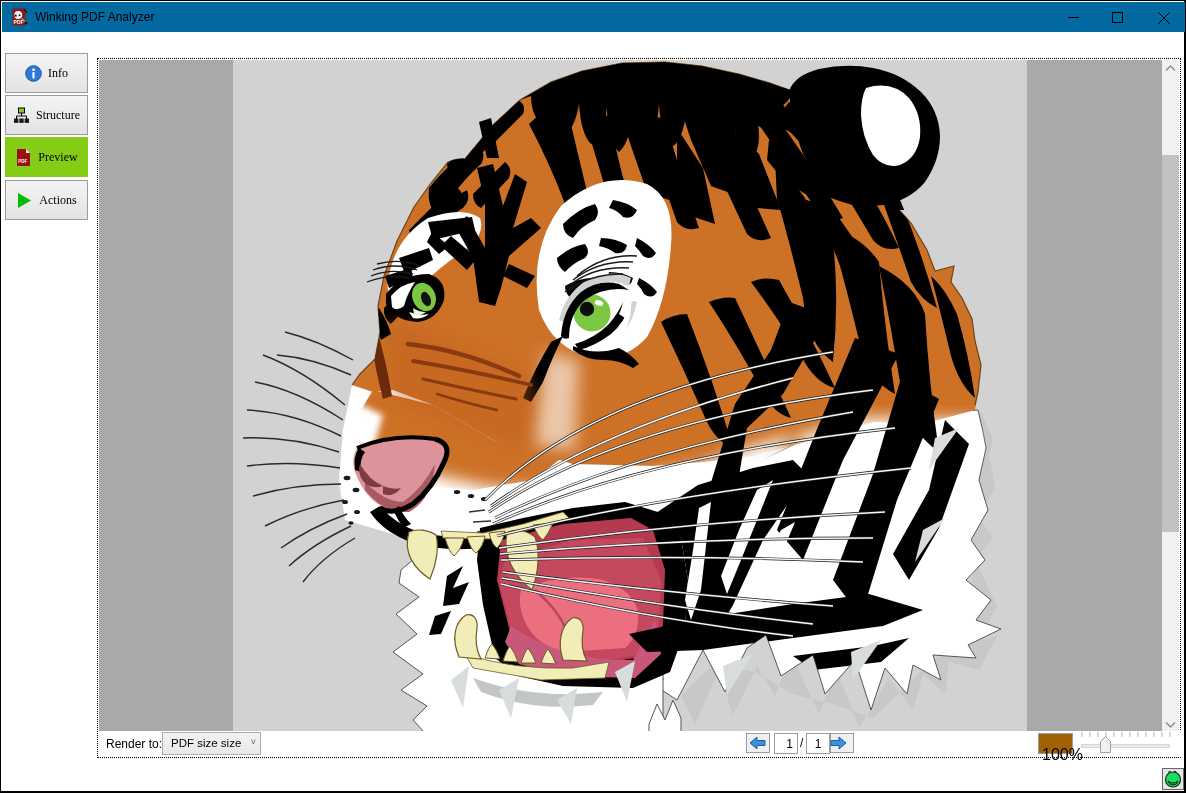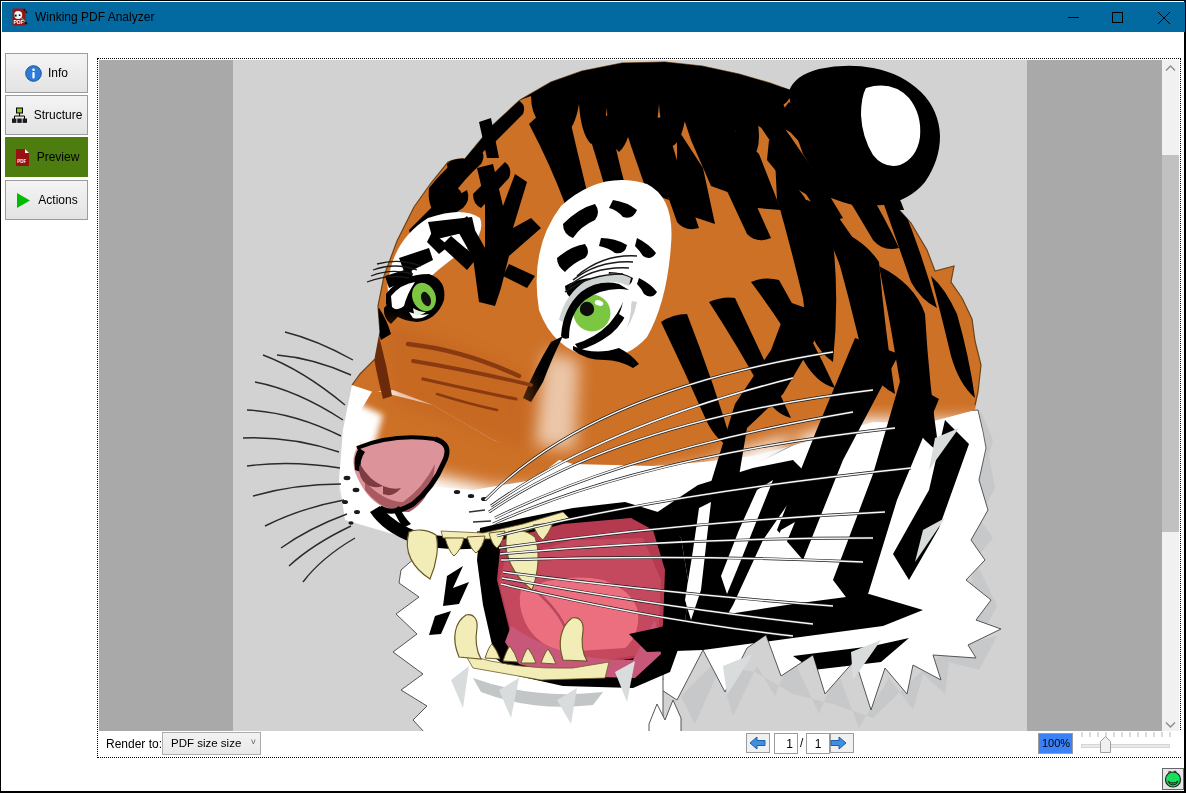--- a/index.html
+++ b/index.html
@@ -12,39 +12,39 @@
   .title-txt { position:absolute; left:33px; top:8px; font-size:12px; color:#000; }
   .cap { position:absolute; top:0; width:45px; height:30px; }
   .cap svg { position:absolute; left:17px; top:10px; }
   
   .menubar { position:absolute; left:1px; top:31px; width:1183px; height:21px; background:#fff; font-size:12px; color:#000; }
   .menubar span { position:absolute; top:3px; }
   .menubar u { text-decoration:underline; }
   
   .rail { position:absolute; left:1px; top:52px; width:95px; height:710px; background:#fff; }
   .tab { position:absolute; left:3px; width:83px; height:40px; border:1px solid #9c9c9c; background:linear-gradient(#f4f4f4,#e3e3e3); display:flex; align-items:center; justify-content:center; }
-  .tab.sel { border-color:transparent; background:#4d7c0f;justify-content:center; }
+  .tab.sel { border-color:transparent; background:#84cc16;justify-content:center; }
   .tab .ic { width:17px; height:17px; flex:none; }
-  .tab .lb { margin-left:6px; font-size:12px; color:#000; white-space:nowrap; }
+  .tab .lb { margin-left:6px; font-size:12px; color:#000; white-space:nowrap;font-family:Liberation Serif, serif; }
   
   .panel { position:absolute; left:96px; top:57px; width:1084px; height:700px; border:1px dotted #000; background:#fff; }
   .viewport { position:absolute; left:1px; top:1px; width:1064px; height:673px; background:#a9a9a9; overflow:hidden; }
   .page { position:absolute; left:134px; top:0px; width:794px; height:673px; background:#d2d2d2; }
   
   .sbar { position:absolute; right:1px; top:1px; width:17px; height:673px; background:#f1f1f1; }
   .sbar .thumb { position:absolute; left:0; top:95px; width:17px; height:377px; background:#c1c1c1; }
   
   .ptool { position:absolute; left:1px; bottom:1px; width:1082px; height:25px; background:#fff; font-size:12px; }
   .rlab { position:absolute; left:7px; top:6px; color:#000; }
   .dd { position:absolute; left:63px; top:1px; width:99px; height:23px; background:linear-gradient(#f2f2f2,#e9e9e9); border:1px solid #acacac; font-size:11.5px; }
   .dd .t { position:absolute; left:8px; top:4px; }
   .dd .ch { position:absolute; right:4px; top:4px; color:#555; font-size:9px; }
   .navbtn { position:absolute; top:2px; width:24px; height:20px; background:#f0f0f0; border:1px solid #9c9c9c; }
   .navbox { position:absolute; top:2px; width:24px; height:21px; background:#fff; border:1px solid #9c9c9c; font-size:12px; text-align:right; padding:3px 4px 0 0; }
-  .zoombox { position:absolute; top:2px; left:939px; width:35px; height:21px; background:#3b82f6; border:1px solid #9c9c9c; font-size:11px; padding:3px 0 0 3px; }
+  .zoombox { position:absolute; top:2px; left:939px; width:35px; height:21px; background:#a16207; border:1px solid #9c9c9c; font-size:16px; padding:12px 0 0 3px; }
   .slider { position:absolute; left:982px; top:0; width:90px; height:25px; }
   .slider .track { position:absolute; left:0; top:13px; width:89px; height:4px; background:#e7eaea; border:1px solid #d6d6d6; }
   .slider .thumbp { position:absolute; left:19px; top:5px; width:11px; height:17px; }
   .ticks { position:absolute; left:0px; top:1px; width:90px; height:5px; }
   
   .status { position:absolute; left:1px; top:763px; width:1184px; height:28px; background:#f0f0f0; border-top:1px solid #cccccc; font-size:12px; }
   .status .a { position:absolute; left:4px; top:7px; color:#000; }
   .status .b { position:absolute; left:53px; top:7px; color:#0563c1; text-decoration:underline; }
   .smiley { position:absolute; left:1161px; top:767px; width:22px; height:22px; background:#e6e6e6; border:1px solid #666; }
 </style>

